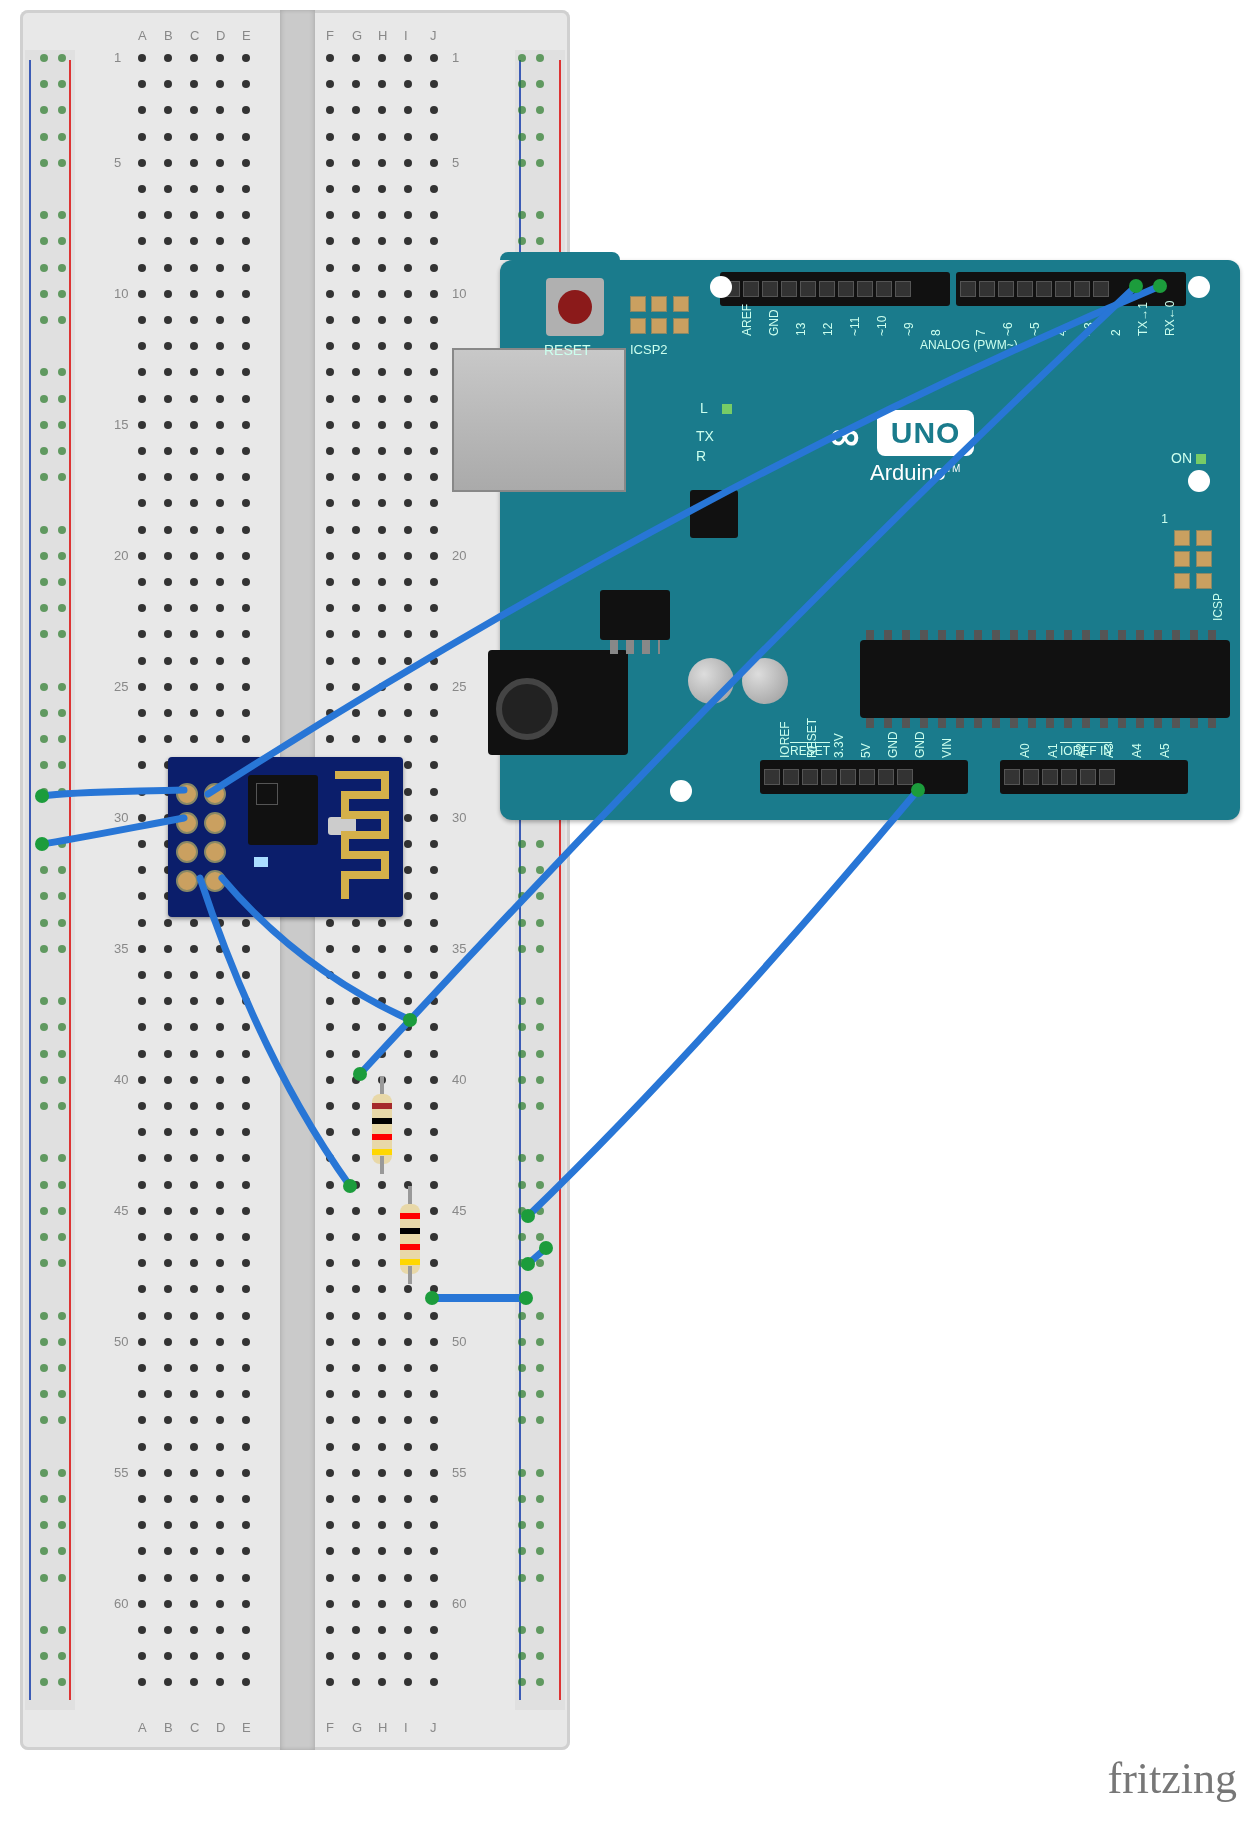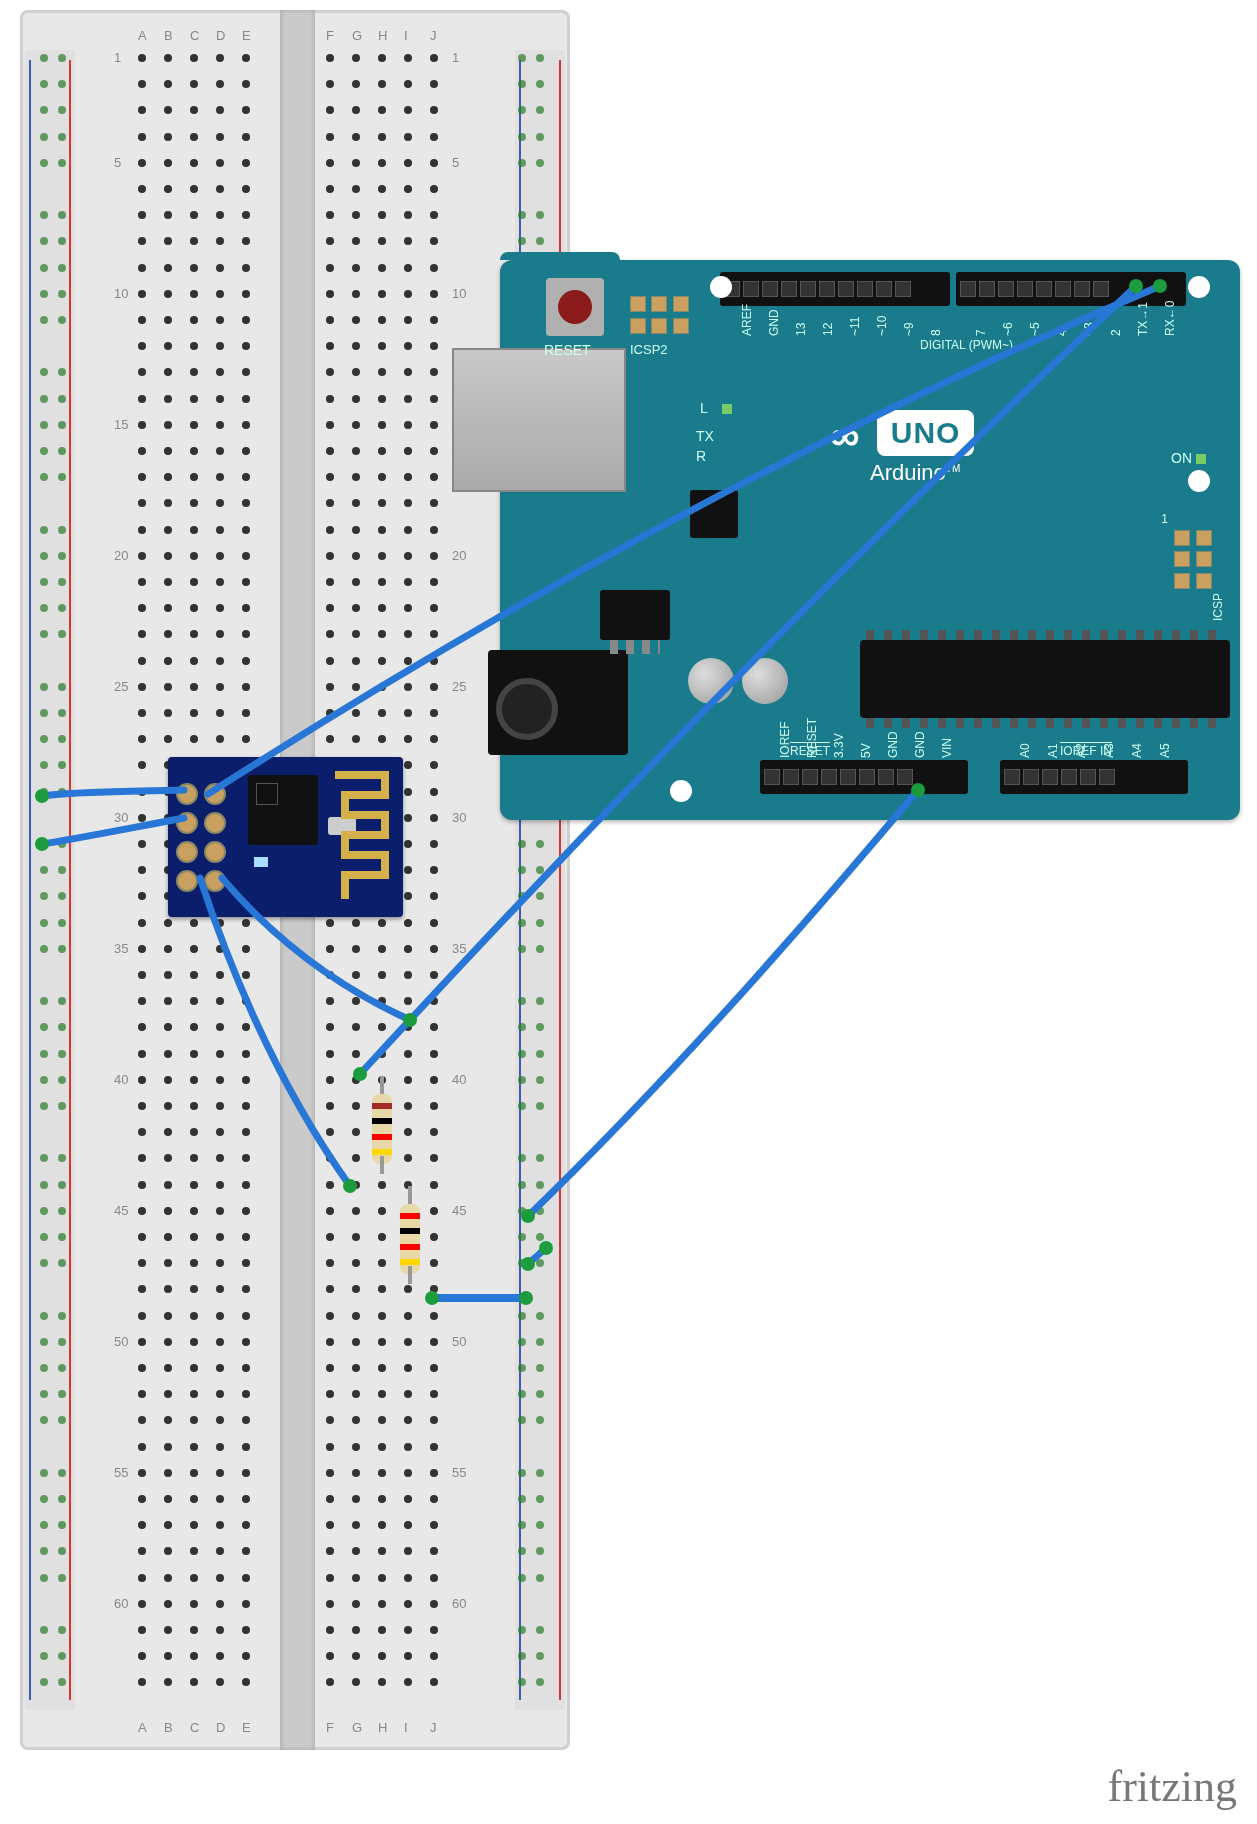--- a/index.html
+++ b/index.html
@@ -231,21 +231,21 @@
 
   
   .wires{position:absolute;left:0;top:0;width:1257px;height:1824px;pointer-events:none;}
   .wire{stroke:#2876d6;stroke-width:7;fill:none;stroke-linecap:round;}
   .endpoint{fill:#1c9c3c;}
   
   
   .jumper-short{position:absolute;height:8px;background:#2876d6;border-radius:4px;}
   
   .watermark{
-    position:absolute;right:20px;bottom:12px;font-size:44px;color:#777;font-family:'Brush Script MT',cursive;
+    position:absolute;right:20px;bottom:20px;font-size:44px;color:#777;font-family:'Brush Script MT',cursive;
   }
 </style>
 </head>
 <body>
 
 <div class="canvas">
 
   <div class="breadboard">
     <div class="rail left">
       <div class="rail-line blue"></div>
@@ -1210,21 +1210,21 @@
     <div id="pinlabels-top-right">
         <span class="pin-label" style="left:474px;top:76px">7</span>
         <span class="pin-label" style="left:501px;top:76px">~6</span>
         <span class="pin-label" style="left:528px;top:76px">~5</span>
         <span class="pin-label" style="left:555px;top:76px">4</span>
         <span class="pin-label" style="left:582px;top:76px">~3</span>
         <span class="pin-label" style="left:609px;top:76px">2</span>
         <span class="pin-label" style="left:636px;top:76px">TX→1</span>
         <span class="pin-label" style="left:663px;top:76px">RX←0</span>
       </div>
-    <div class="digital-label">DIGITAL (PWM~)</div>
+    <div class="digital-label">ANALOG (PWM~)</div>
 
     <div class="header-strip bottom" style="left:260px;width:200px" id="hdr-power">
         <div class="hsock"></div>
         <div class="hsock"></div>
         <div class="hsock"></div>
         <div class="hsock"></div>
         <div class="hsock"></div>
         <div class="hsock"></div>
         <div class="hsock"></div>
         <div class="hsock"></div>

